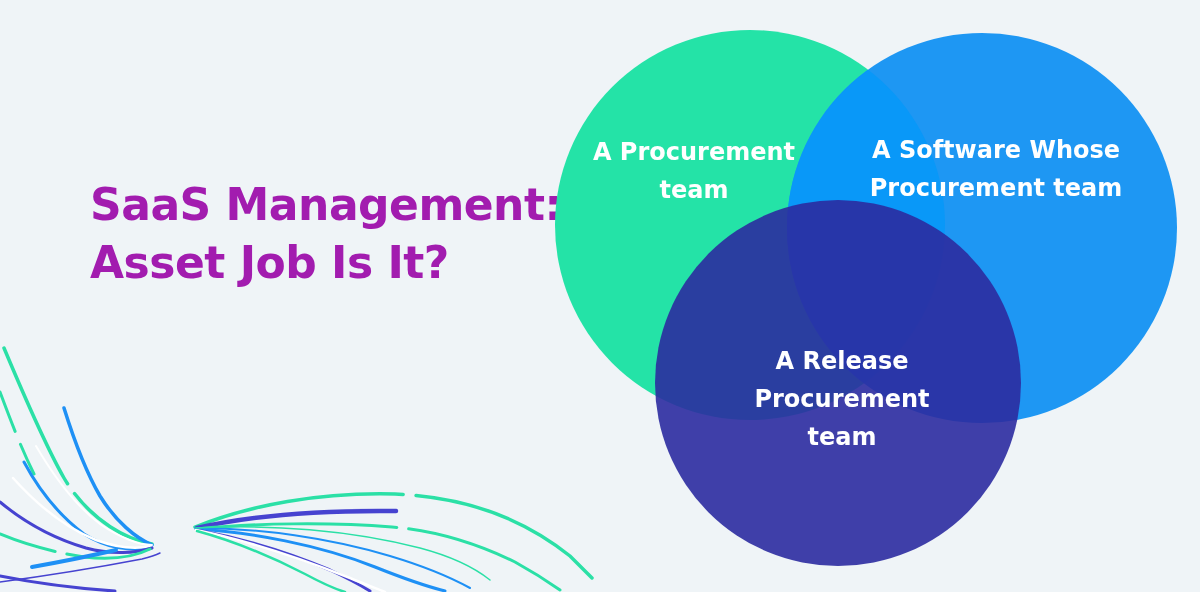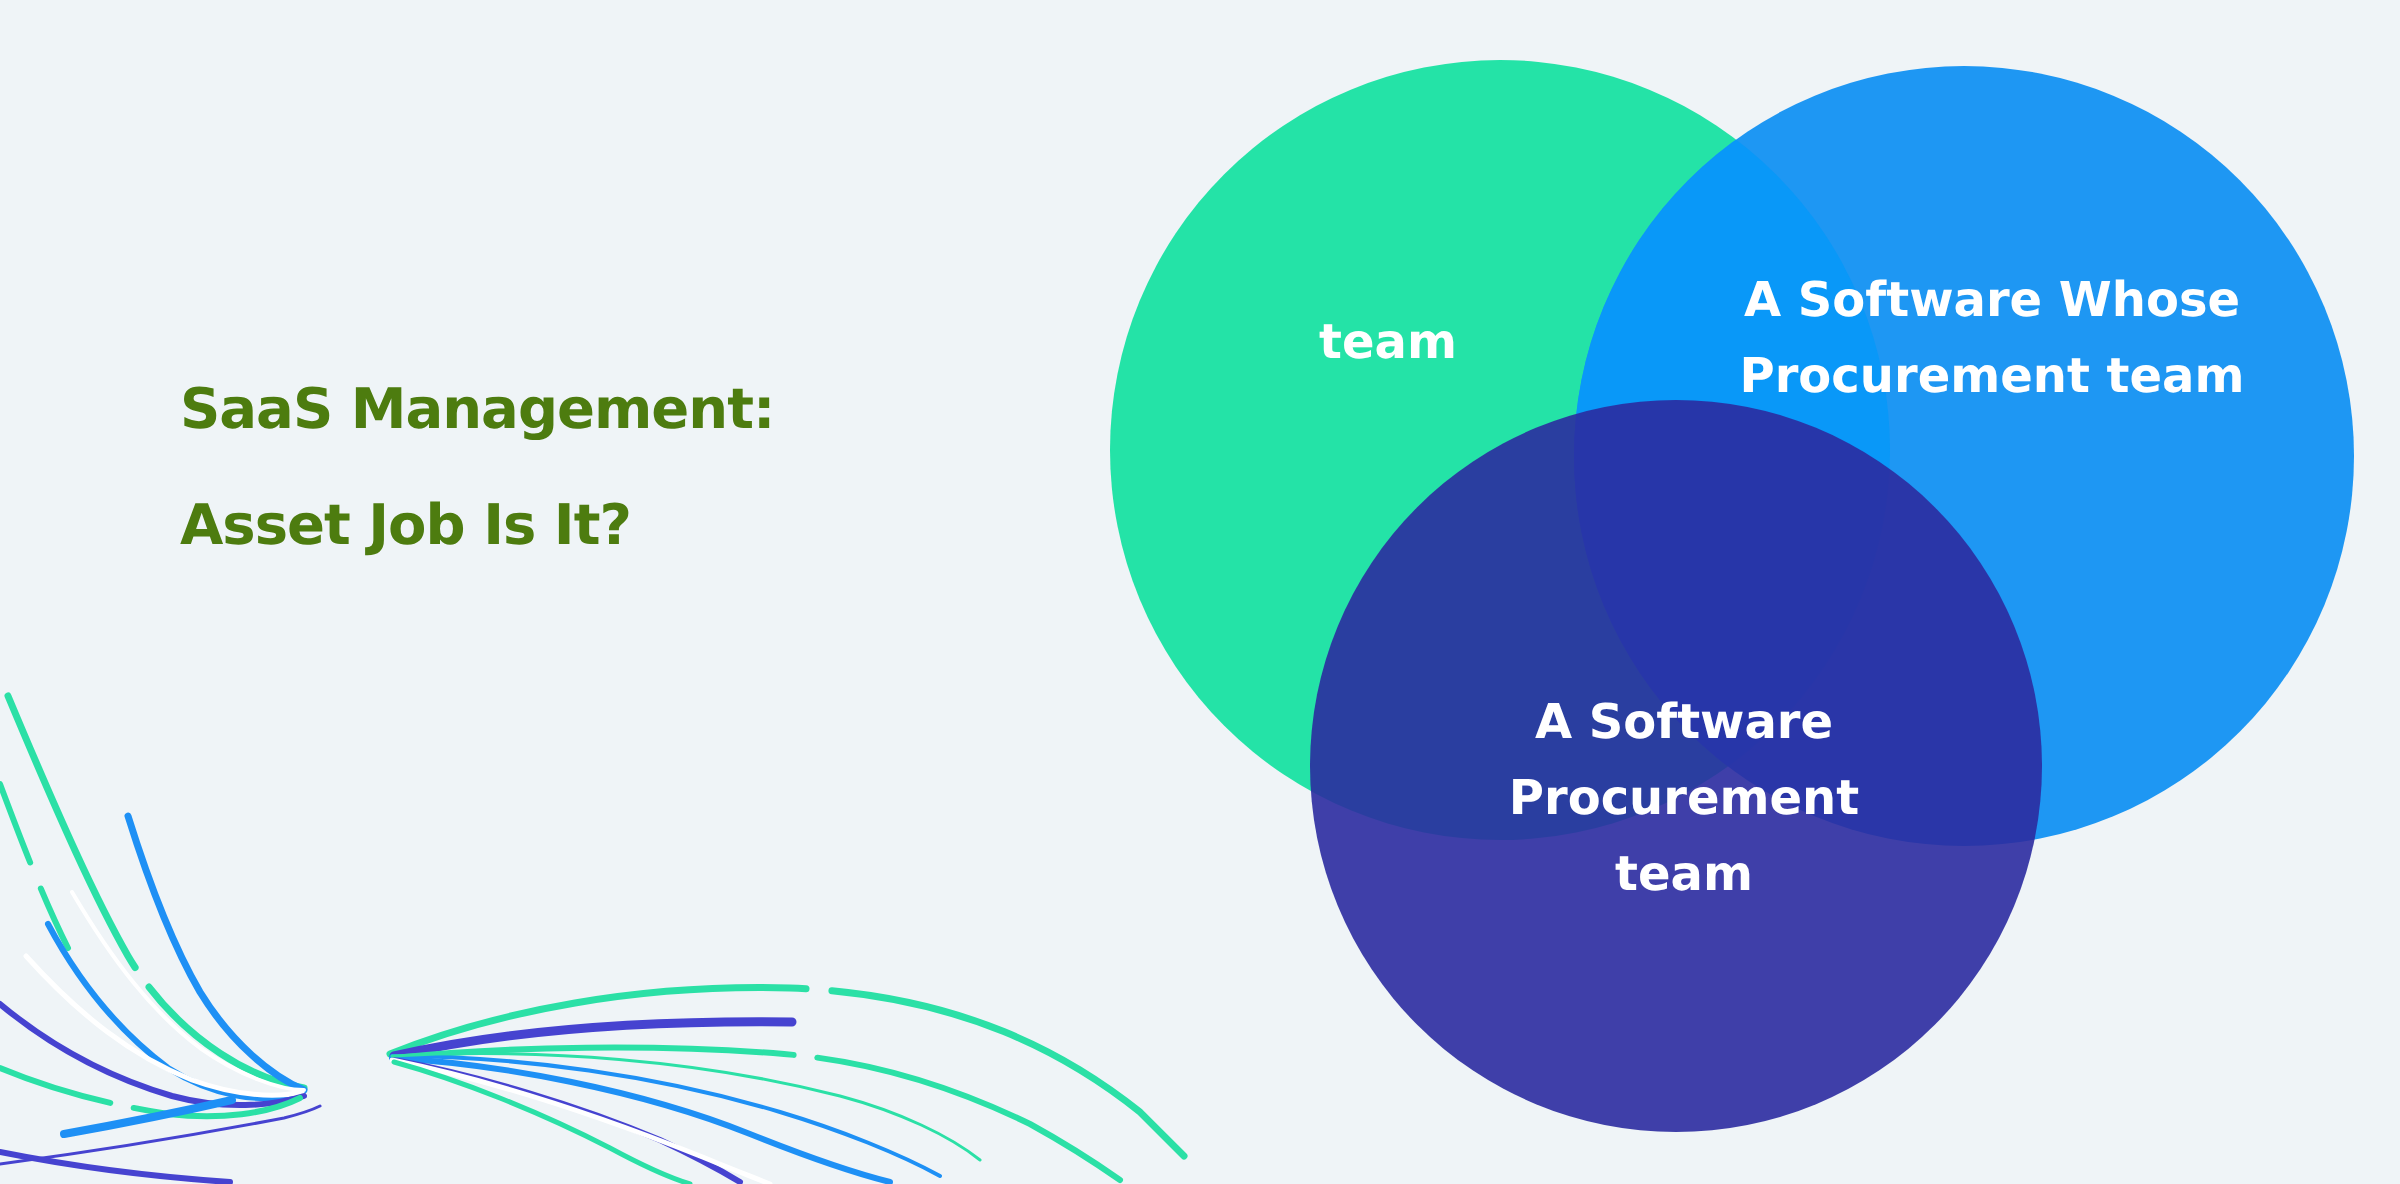--- a/index.html
+++ b/index.html
@@ -8,25 +8,25 @@
     width: 1200px;
     height: 592px;
     background: #EFF4F7;
     overflow: hidden;
     font-family: "DejaVu Sans", "Liberation Sans", sans-serif;
   }
   .title {
     position: absolute;
     left: 90px;
     top: 176px;
-    font-size: 28px;
+    font-size: 44px;
     line-height: 58px;
     font-weight: 800;
     letter-spacing: -0.5px;
-    color: #4d7c0f;
+    color: #a21caf;
   }
   .venn-svg {
     position: absolute;
     left: 0; top: 0;
     width: 1200px; height: 592px;
   }
   .circle-label {
     position: absolute;
     transform: translate(-50%, -50%);
     text-align: center;
@@ -65,30 +65,31 @@
     <circle cx="750" cy="225" r="195" fill="#24E3A7"></circle>
 
     <circle cx="982" cy="228" r="195" fill="#1E97F3"></circle>
 
     <circle cx="750" cy="225" r="195" clip-path="url(#blue-clip)" fill="#0998F8"></circle>
 
     <circle cx="838" cy="383" r="183" fill-opacity="0.9" fill="#2B2BA0"></circle>
   </svg>
 
   <div class="circle-label label-procurement">
+    <div>A Procurement</div>
     <div>team</div>
   </div>
 
   <div class="circle-label label-sam">
     <div>A Software Whose</div>
     <div>Procurement team</div>
   </div>
 
   <div class="circle-label label-release">
-    <div>A Software</div>
+    <div>A Release</div>
     <div>Procurement</div>
     <div>team</div>
   </div>
 
   <svg class="deco-svg" viewBox="0 330 620 262" xmlns="http://www.w3.org/2000/svg" fill="none">
 
     <path d="M4,348 C30,410 48,450 64,478 C84,512 118,538 152,544" stroke-width="3.5" stroke-linecap="round" stroke-dasharray="150 12 400" stroke="#2BE0A6"></path>
     <path d="M0,392 C12,424 22,450 34,474" stroke-width="3" stroke-linecap="round" stroke-dasharray="42 14 60" stroke="#2BE0A6"></path>
     <path d="M64,408 C74,440 86,472 100,496 C116,522 136,538 152,545" stroke-width="3.5" stroke-linecap="round" stroke="#1E90F5"></path>
     <path d="M24,462 C40,492 60,516 84,534 C106,548 130,552 150,547" stroke-width="3" stroke-linecap="round" stroke="#1E90F5"></path>

